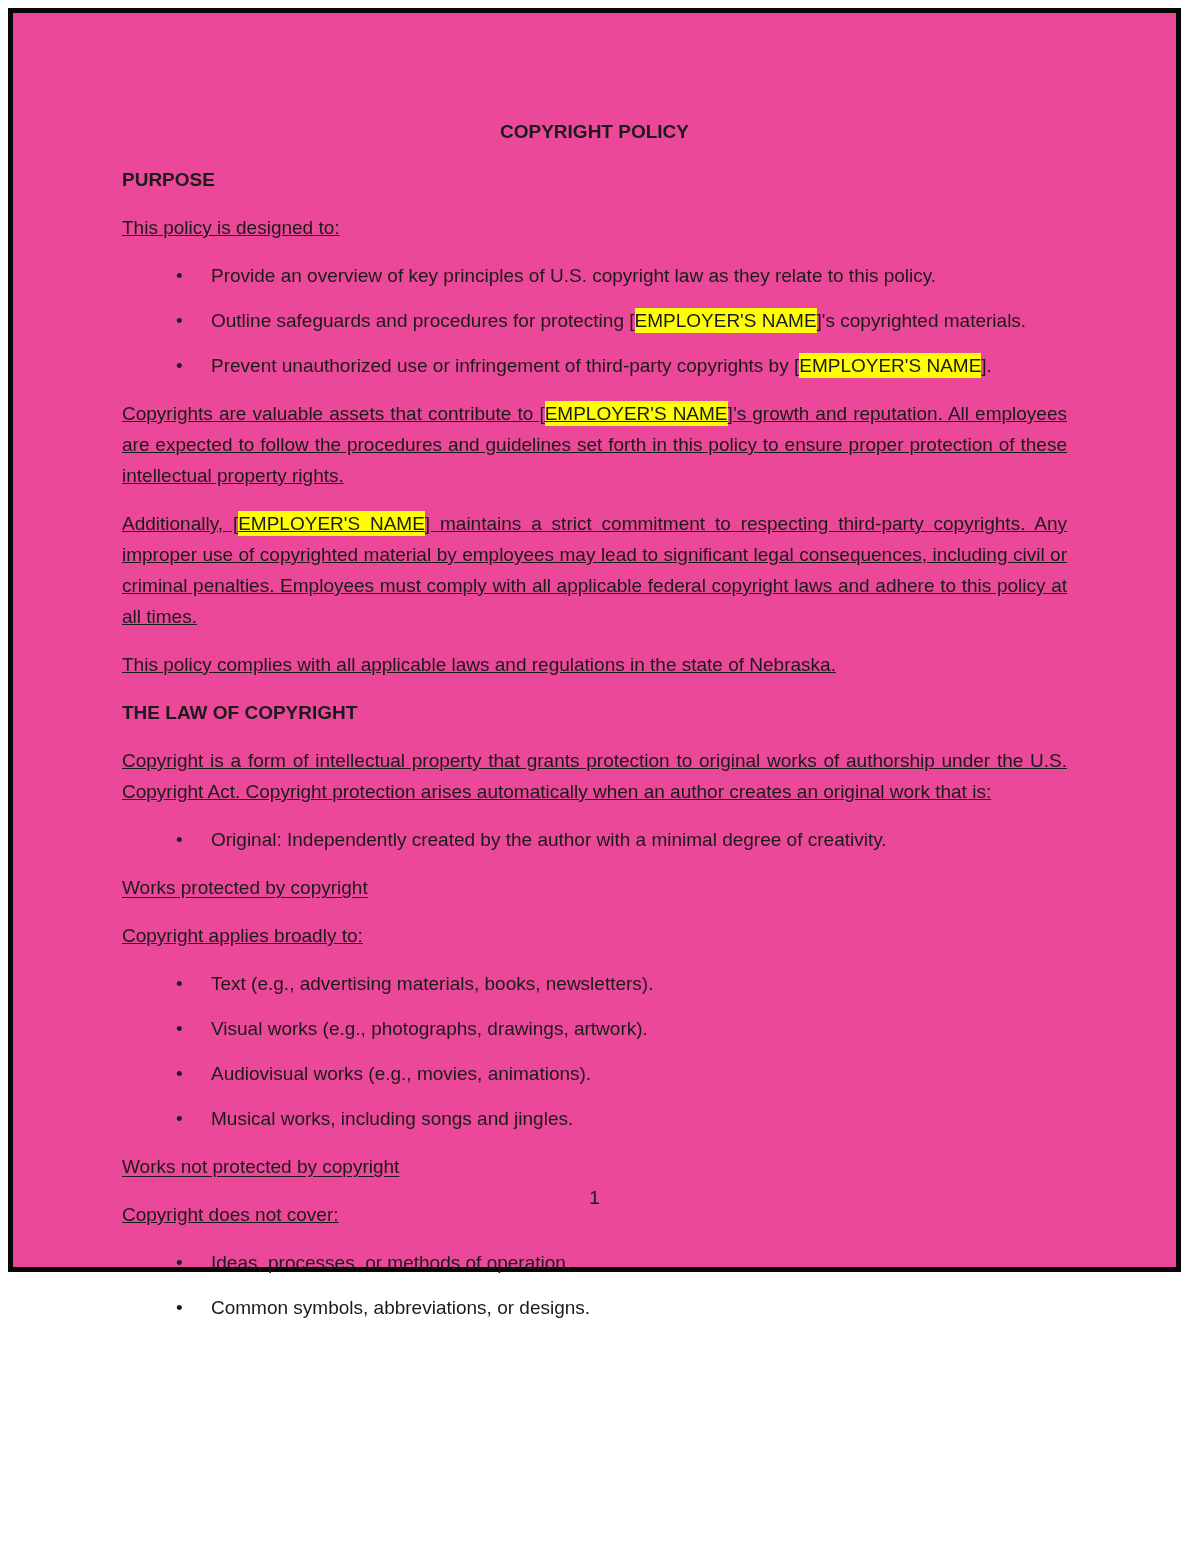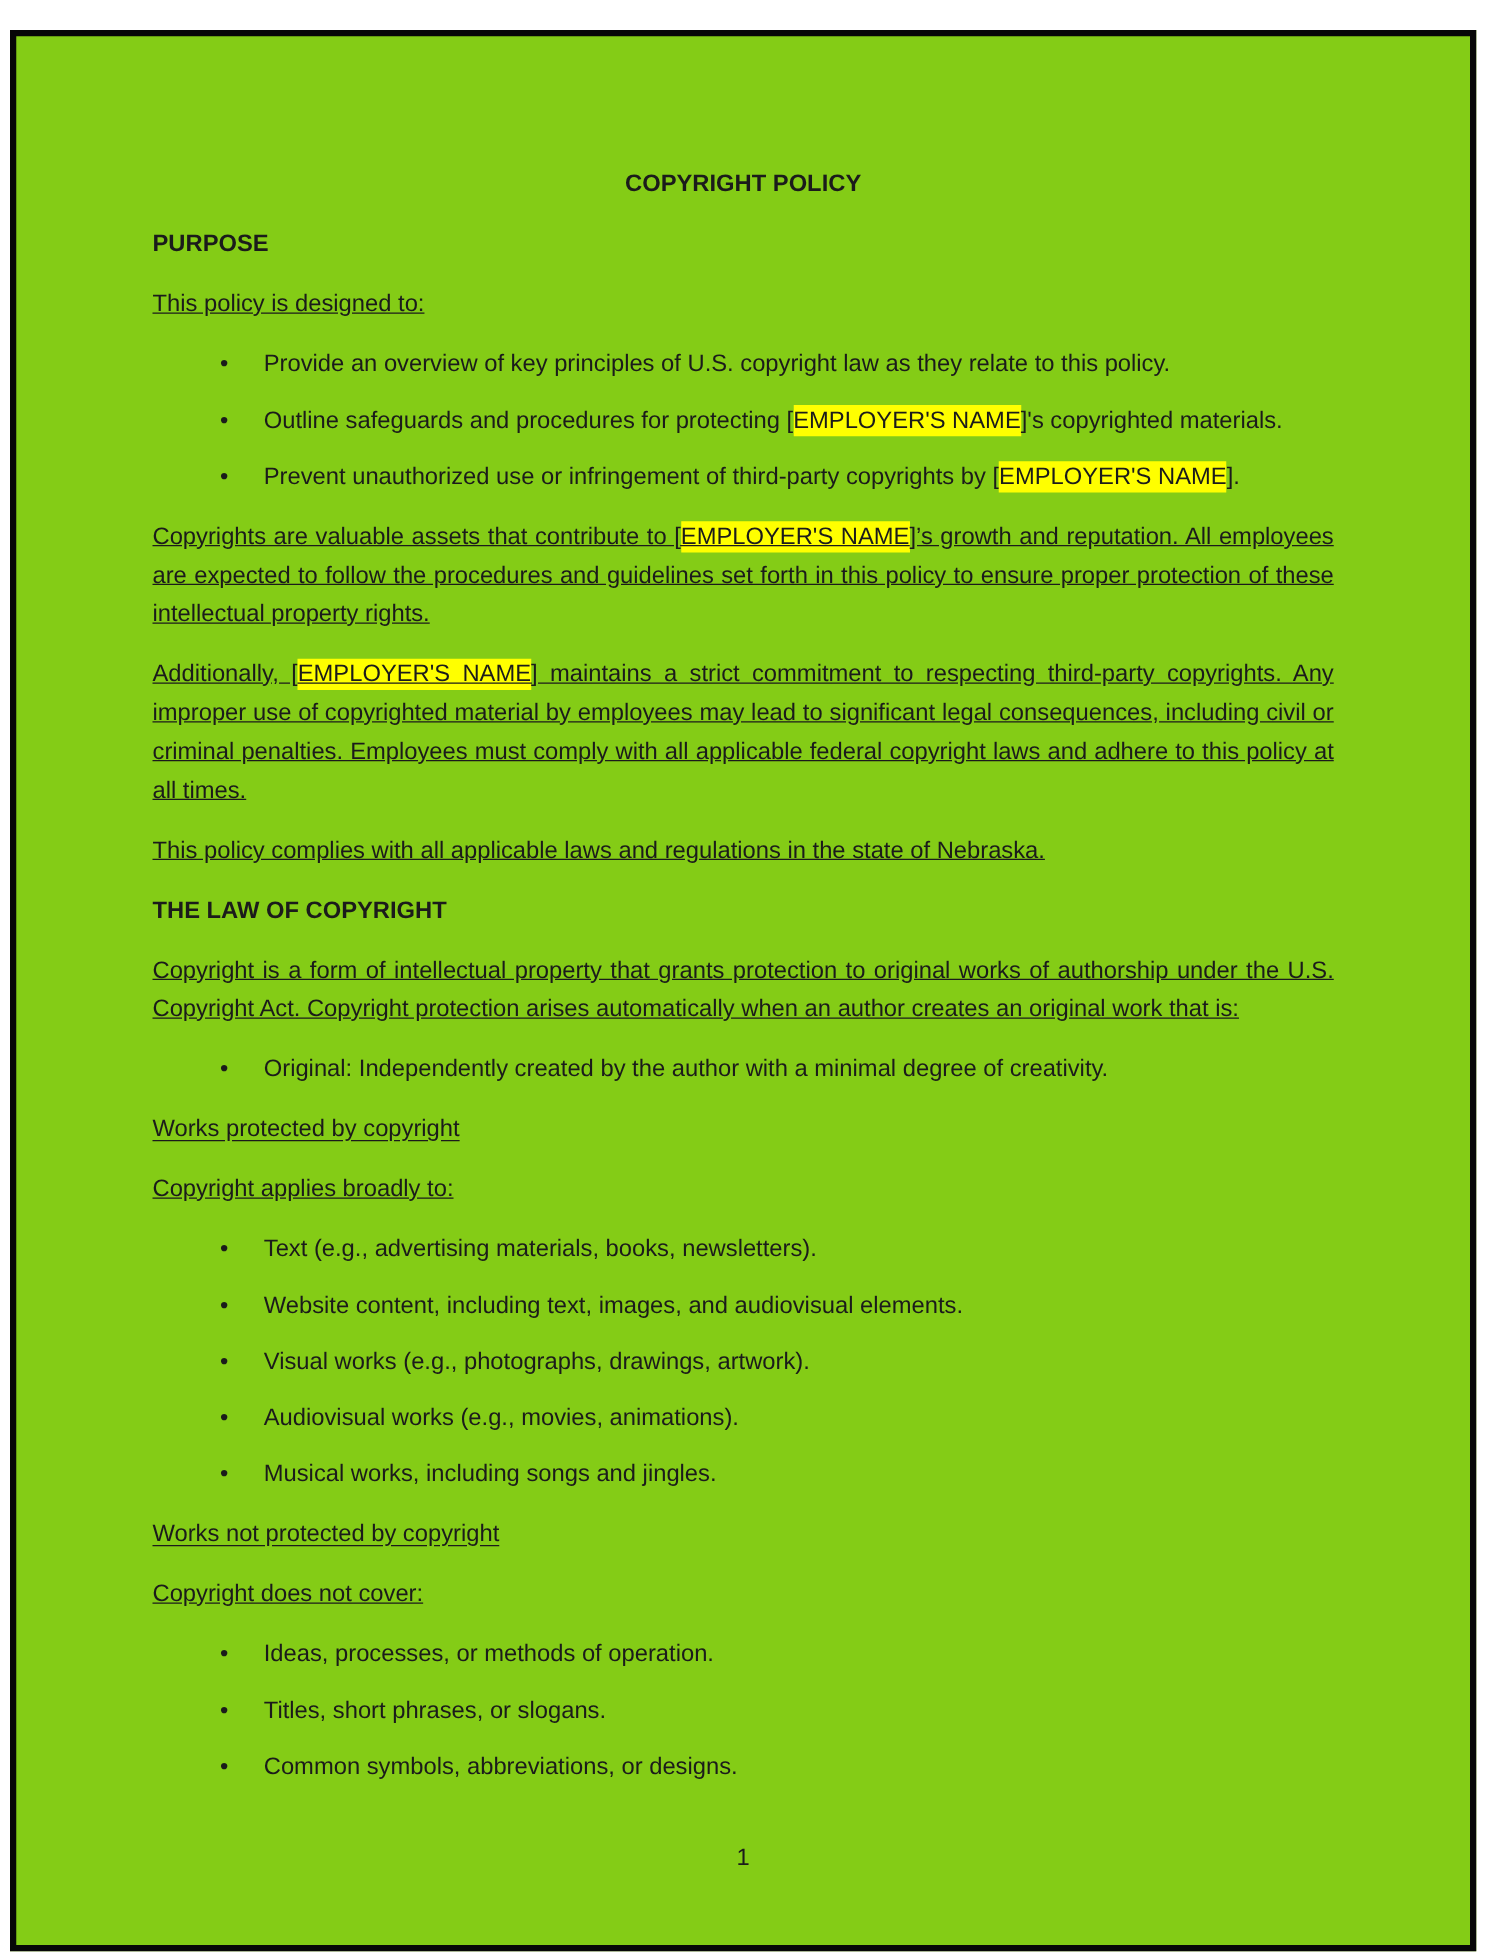--- a/index.html
+++ b/index.html
@@ -6,25 +6,25 @@
     margin: 0;
     padding: 0;
     width: 1200px;
     height: 1564px;
     background: #ffffff;
     overflow: hidden;
   }
   .page-frame {
     position: absolute;
     left: 8px;
-    top: 24px;
+    top: 8px;
     width: 1173px;
-    height: 1537px;
+    height: 1264px;
     border: 5px solid #070707;
-    background: #84cc16;
+    background: #ec4899;
     box-sizing: border-box;
   }
   .content {
     position: relative;
     padding: 103px 109px 0 109px;
     font-family: "Liberation Sans", sans-serif;
     font-size: 19px;
     line-height: 31px;
     color: #1b1b1b;
   }
@@ -116,32 +116,30 @@
     <ul class="bullets">
       <li>Original: Independently created by the author with a minimal degree of creativity.</li>
     </ul>
 
     <p class="subheading">Works protected by copyright</p>
 
     <p class="para">Copyright applies broadly to:</p>
 
     <ul class="bullets">
       <li>Text (e.g., advertising materials, books, newsletters).</li>
-      <li>Website content, including text, images, and audiovisual elements.</li>
       <li>Visual works (e.g., photographs, drawings, artwork).</li>
       <li>Audiovisual works (e.g., movies, animations).</li>
       <li>Musical works, including songs and jingles.</li>
     </ul>
 
     <p class="subheading">Works not protected by copyright</p>
 
     <p class="para">Copyright does not cover:</p>
 
     <ul class="bullets">
       <li>Ideas, processes, or methods of operation.</li>
-      <li>Titles, short phrases, or slogans.</li>
       <li>Common symbols, abbreviations, or designs.</li>
     </ul>
 
   </div>
 
   <div class="page-number">1</div>
 </div>
 
 </body></html>

